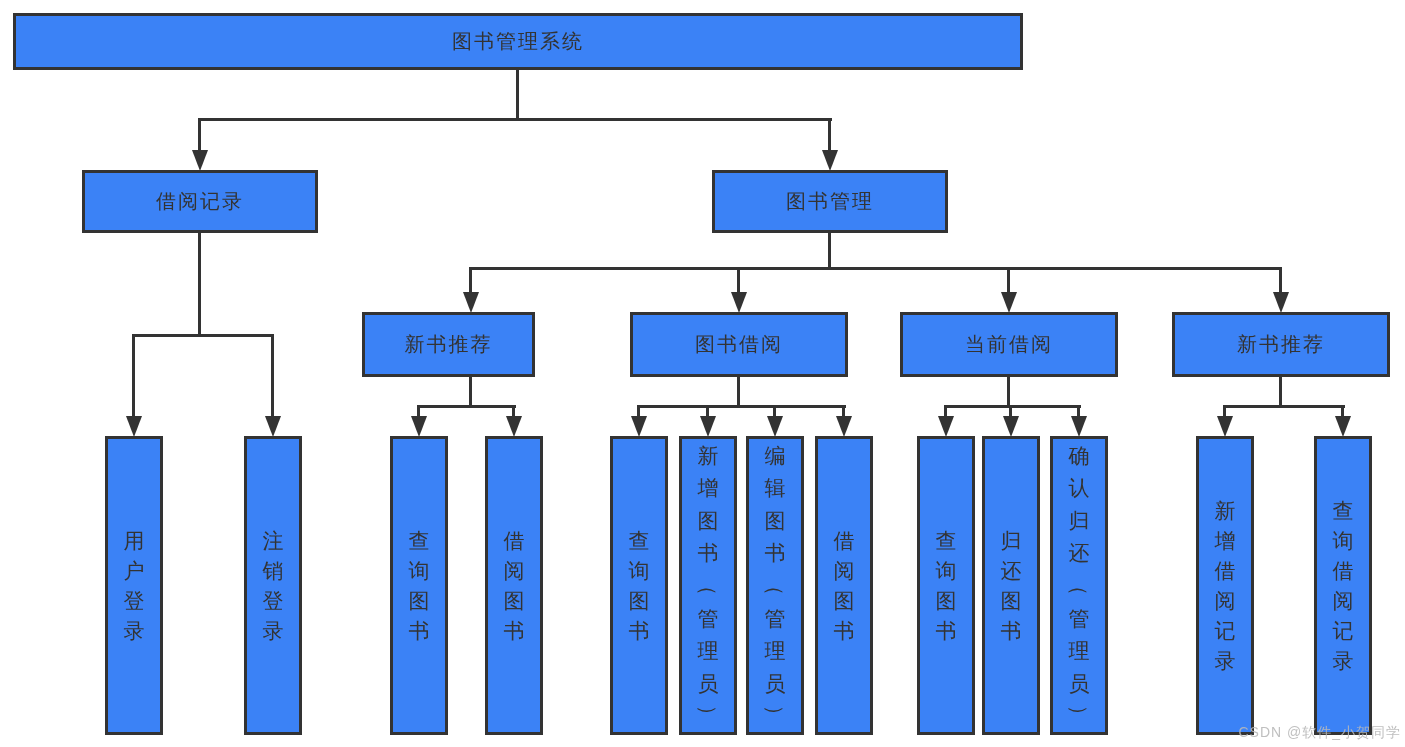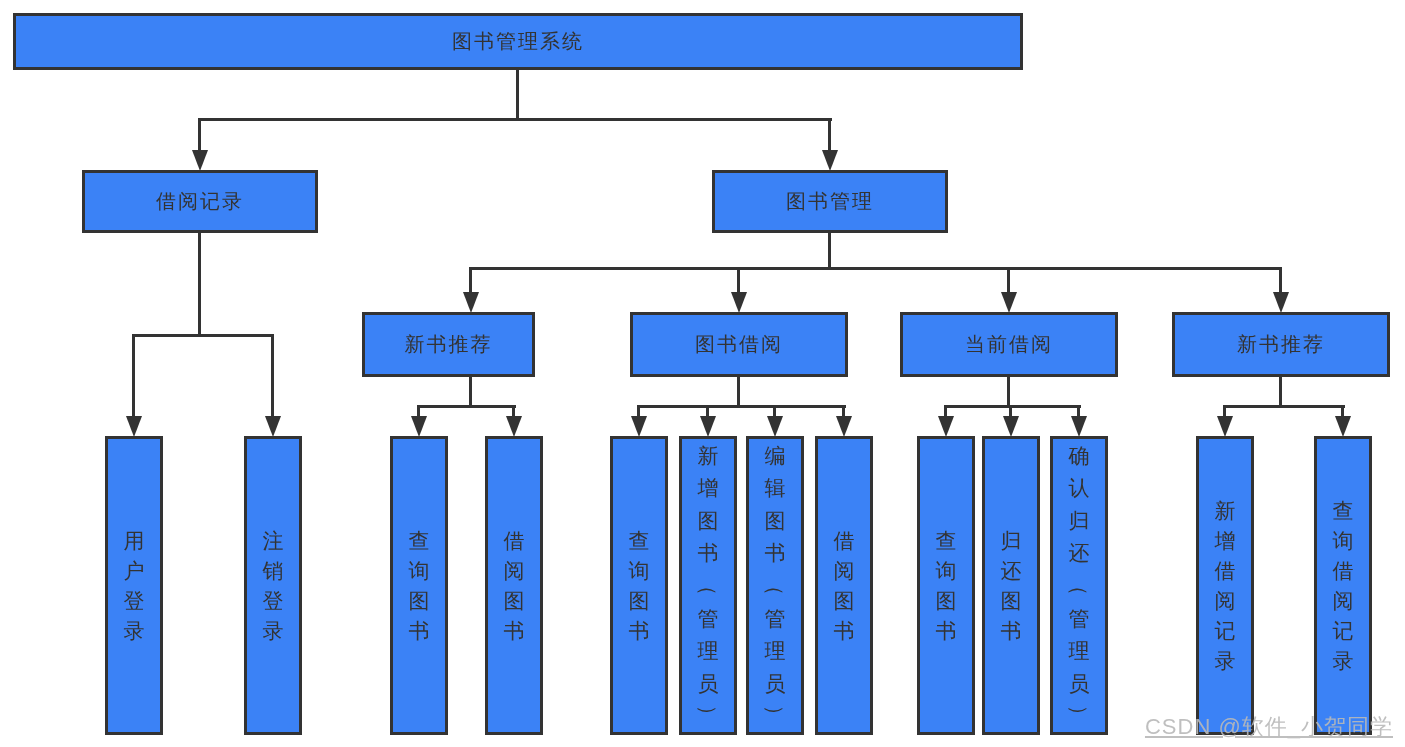--- a/index.html
+++ b/index.html
@@ -41,25 +41,24 @@
   
   .vline{position:absolute;width:3px;background:var(--line);}
   .hline{position:absolute;height:3px;background:var(--line);}
   .arrow{
     position:absolute;width:0;height:0;
     border-left:8px solid transparent;
     border-right:8px solid transparent;
     border-top:21px solid var(--line);
   }
   .watermark{
-    position:absolute;right:12px;bottom:5px;
-    font-size:22px;letter-spacing:1px;
+    position:absolute;right:4px;bottom:5px;
+    font-size:14px;letter-spacing:1px;
     color:var(--wm);opacity:.9;z-index:10;
     white-space:nowrap;
-    text-decoration:underline;
   }
 </style>
 </head>
 <body>
 
 <div class="canvas">
 
   <div class="hbox" style="left:13px;top:13px;width:1010px;height:57px;">
     <span>图书管理系统</span>
   </div>

